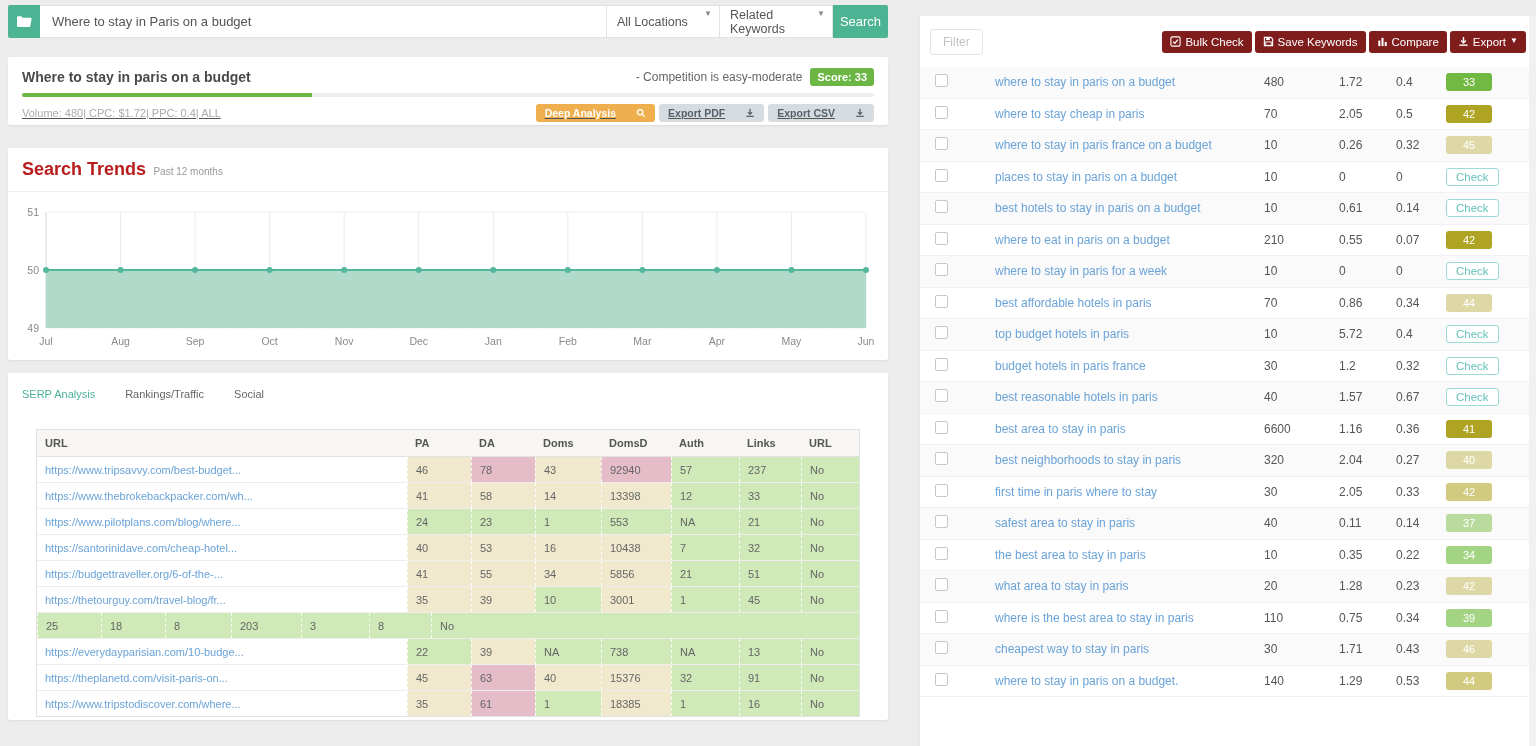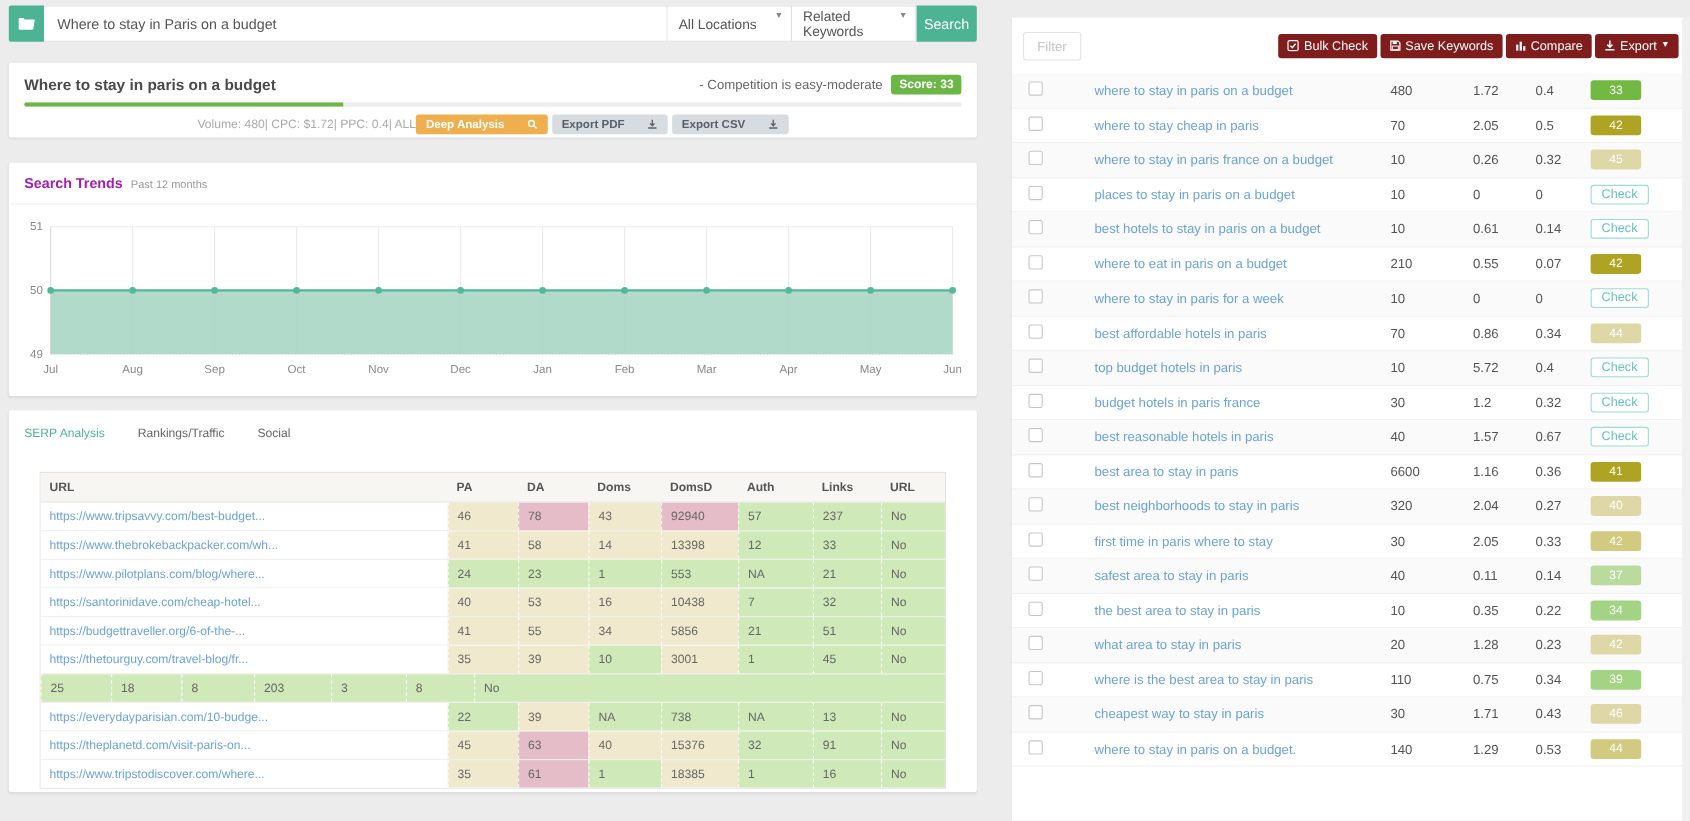--- a/index.html
+++ b/index.html
@@ -17,31 +17,31 @@
 
   
   #overview-card { left:8px; top:57px; width:880px; height:68px; padding:11px 14px 8px; }
   .ov-row1 { display:flex; justify-content:space-between; align-items:center; }
   .ov-title { font-size:14px; font-weight:bold; color:#4a4a4a; }
   .ov-right { display:flex; align-items:center; gap:8px; }
   .ov-comp { font-size:12px; color:#666; }
   .score-pill { background:#6cb645; color:#fff; font-size:11px; font-weight:bold; padding:3px 7px; border-radius:3px; }
   .progress-track { margin-top:7px; height:4px; background:#ededed; border-radius:2px; overflow:hidden; }
   .progress-fill { height:100%; background:#6cb645; }
-  .ov-row3 { display:flex; justify-content:center; align-items:center; margin-top:7px; }
+  .ov-row3 { display:flex; justify-content:space-between; align-items:center; margin-top:7px;text-decoration:underline; }
   .ov-stats { font-size:11px; color:#aaa; }
   .ov-btns { display:flex; gap:4px; }
   .mini-btn { display:flex; align-items:center; gap:20px; font-size:10.5px; font-weight:bold; padding:3px 9px; border-radius:3px; border:none; cursor:pointer; font-family:inherit; }
   .mini-btn.orange { background:#efaf4e; color:#fff; }
   .mini-btn.gray { background:#d7dce0; color:#56616b; }
 
   
   #trends-card { left:8px; top:148px; width:880px; height:212px; }
   .trends-head { padding:11px 14px; border-bottom:1px solid #efefef; }
-  .trends-title { font-size:13px; font-weight:bold; color:#a21caf; }
+  .trends-title { font-size:18px; font-weight:bold; color:#b91c1c; }
   .trends-sub { font-size:10px; color:#999; margin-left:4px; }
   .chart-wrap { padding:8px 14px 0 8px; }
 
   
   #serp-card { left:8px; top:373px; width:880px; height:347px; overflow:hidden; }
   .tabs { display:flex; gap:30px; padding:15px 14px 13px; }
   .tab { font-size:11px; color:#666; cursor:pointer; }
   .tab.active { color:#4db39a; }
   .serp-table { margin:16px 28px 0; border:1px solid #e3e3e3; font-size:11px; }
   .serp-hrow { display:flex; background:#f7f6f3; border-bottom:1px solid #e3e3e3; font-weight:bold; color:#555; }

